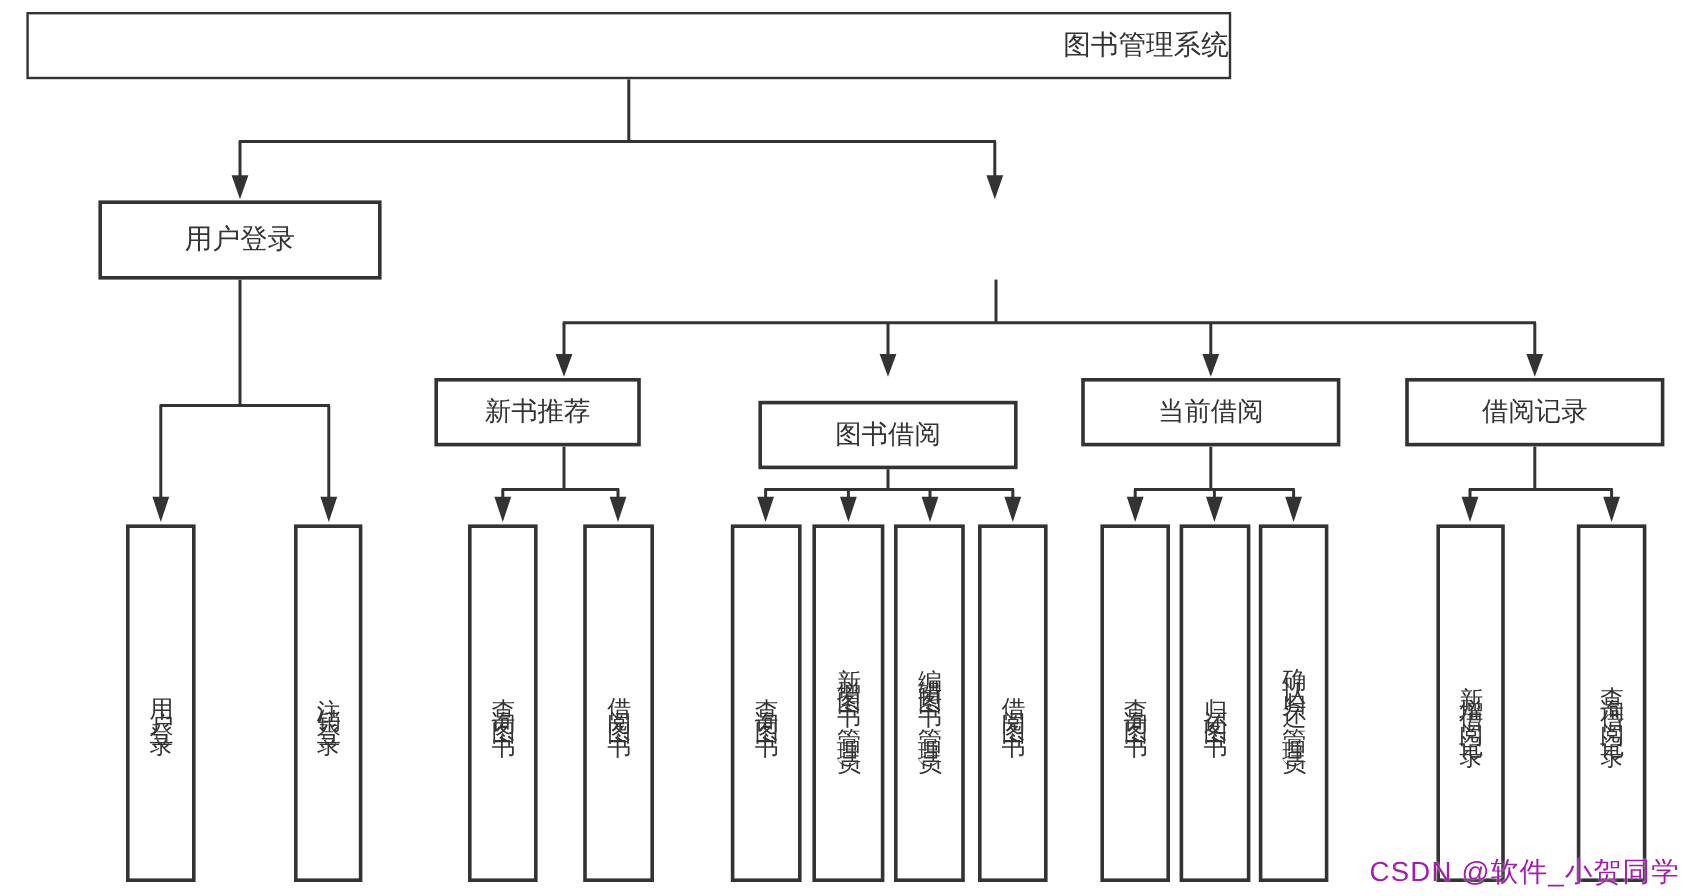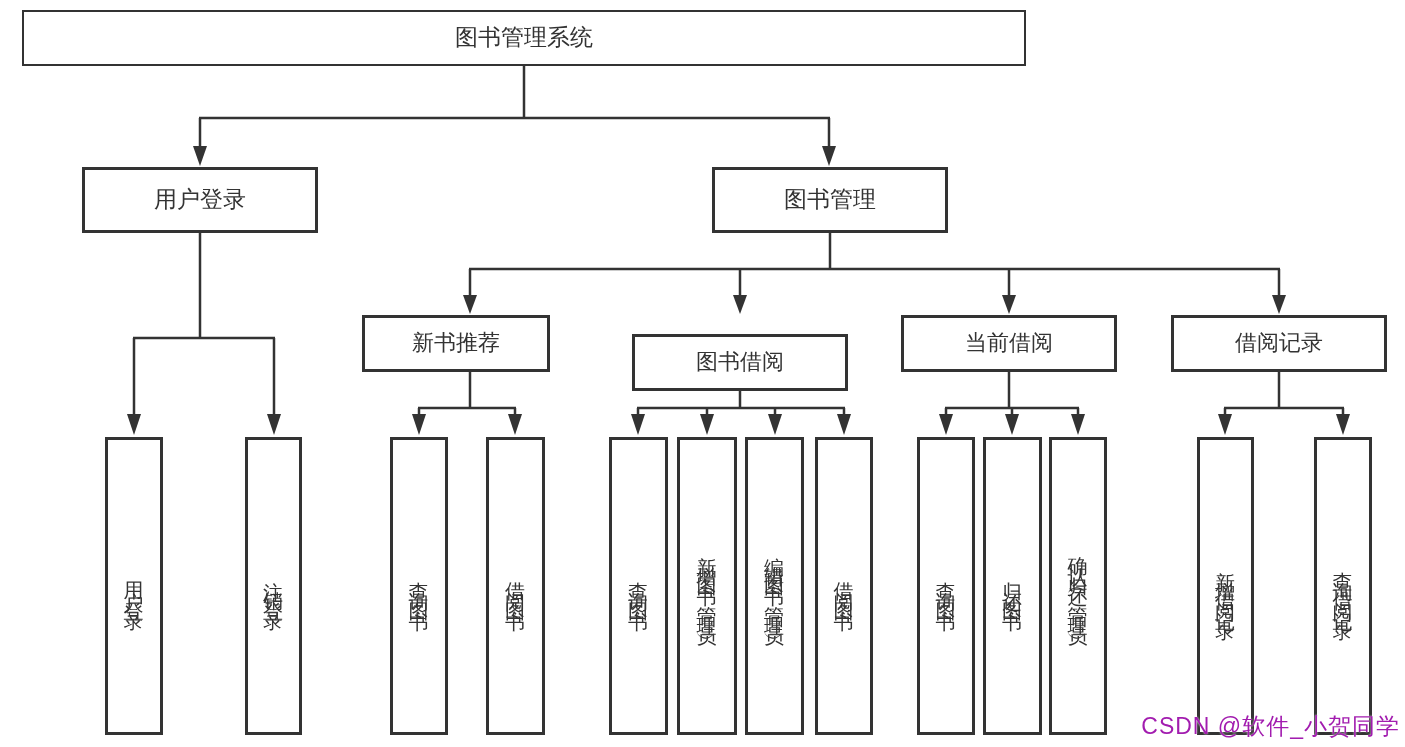--- a/index.html
+++ b/index.html
@@ -21,21 +21,21 @@
   .node {
     position: absolute;
     box-sizing: border-box;
     background: #ffffff;
     border: 3px solid #333333;
     display: flex;
     align-items: center;
     justify-content: center;
     text-align: center;
   }
-  .node.root   { border-width: 2px; font-size: 23px; }
+  .node.root   { border-width: 2px; font-size: 23px; justify-content: flex-end; }
   .node.branch { font-size: 23px; }
   .node.mid    { font-size: 22px; }
   .node.vbox   { font-size: 20px; }
   .vbox .vlabel {
     writing-mode: vertical-rl;
     letter-spacing: 10px;
     line-height: 1;
     white-space: nowrap;
   }
   .hlabel { line-height: 1.2; }
@@ -124,25 +124,22 @@
     </g>
   </svg>
 
   <div class="node root" style="left:22px; top:10px; width:1004px; height:56px;">
     <span class="hlabel">图书管理系统</span>
   </div>
 
   <div class="node branch" style="left:82px; top:167px; width:236px; height:66px;">
     <span class="hlabel">用户登录</span>
   </div>
-  <div class="node branch" style="left:712px; top:167px; width:236px; height:66px;">
-    <span class="hlabel">图书管理</span>
-  </div>
 
-  <div class="node mid" style="left:362px; top:315px; width:188px; height:57px;">
+  <div class="node mid" style="left:362px; top:315px; width:172px; height:57px;">
     <span class="hlabel">新书推荐</span>
   </div>
   <div class="node mid" style="left:632px; top:315px; width:216px; height:57px;margin-top:19px;">
     <span class="hlabel">图书借阅</span>
   </div>
   <div class="node mid" style="left:901px; top:315px; width:216px; height:57px;">
     <span class="hlabel">当前借阅</span>
   </div>
   <div class="node mid" style="left:1171px; top:315px; width:216px; height:57px;">
     <span class="hlabel">借阅记录</span>

